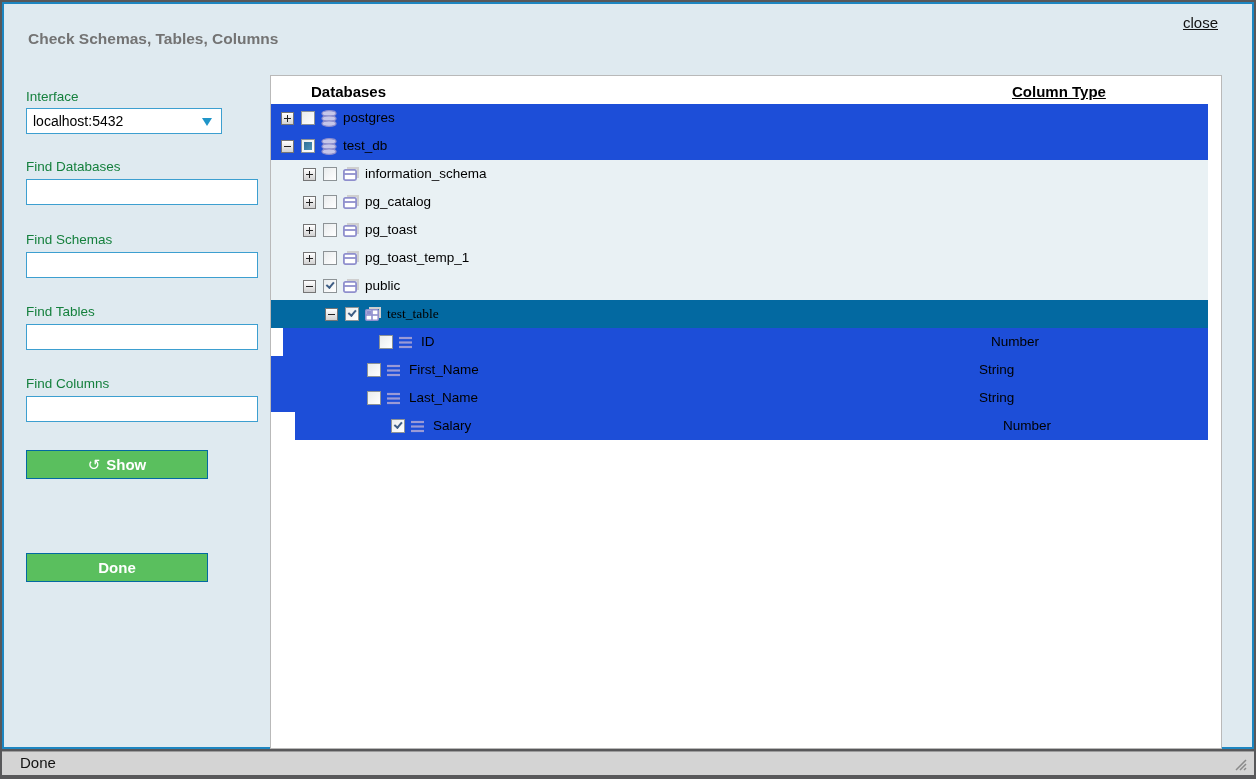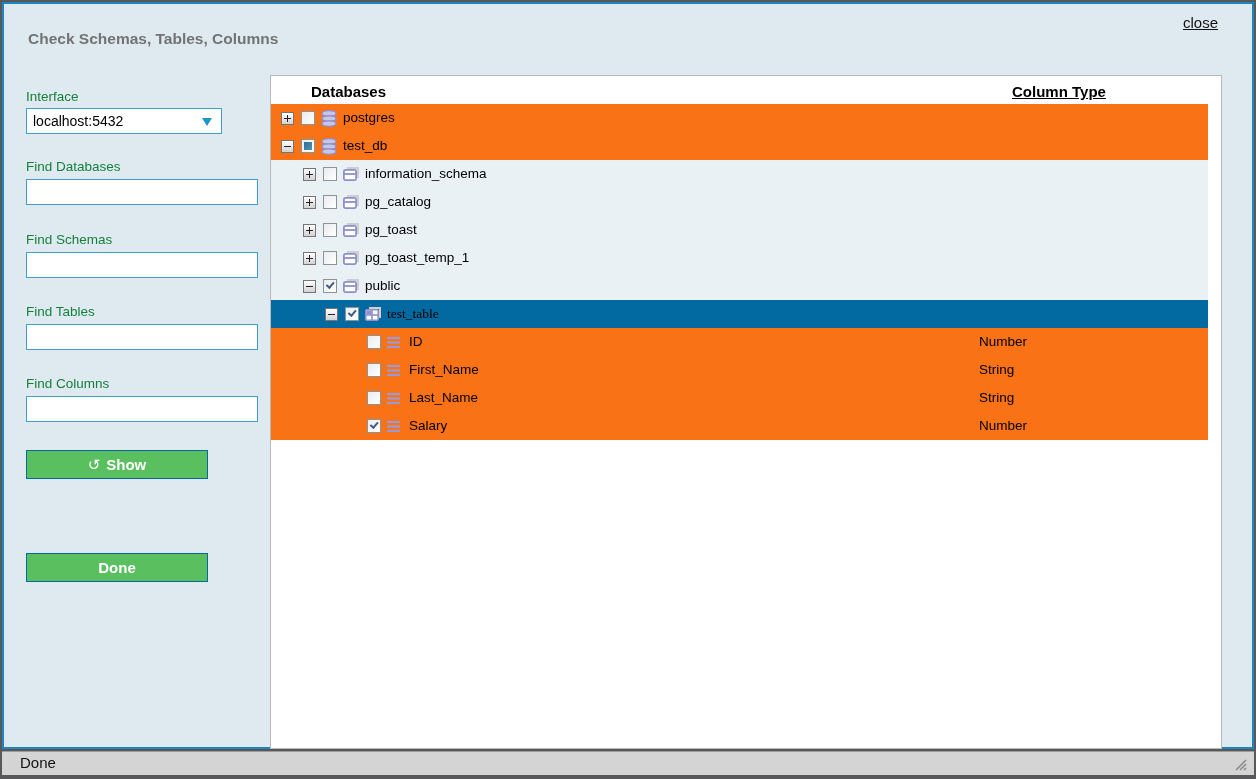--- a/index.html
+++ b/index.html
@@ -43,21 +43,21 @@
 
   
   .panel {
     position:absolute; left:266px; top:71px; width:952px; height:674px;
     background:#fff; border:1px solid #b9b9b9; overflow:hidden;
   }
   .panel-header { position:absolute; top:7px; font-size:15px; font-weight:bold; color:#000;margin-left:33px; }
   .hdr-db { left:7px; } .hdr-type { left:708px;text-decoration:underline; }
 
   .tree-rows { position:absolute; left:0; top:28px; right:13px; }
-  .tree-row { position:relative; height:28px; line-height:28px; display:flex; align-items:center; font-size:13.5px; color:#000; background:#f97316; }
+  .tree-row { position:relative; height:28px; line-height:28px; display:flex; align-items:center; font-size:13.5px; color:#000; background:#1d4ed8; }
   .tree-row.bg-stripe { background:#e9f1f4; }
   .tree-row.bg-highlight { background:#0369a1;font-family:Liberation Serif, serif; }
 
   .expand, .expand-spacer { width:13px; height:13px; flex:0 0 13px; margin-right:7px; position:relative; }
   .expand { border:1px solid #757575; background:linear-gradient(180deg,#ffffff,#d2d2d2); cursor:pointer; }
   .expand::before { content:""; position:absolute; left:2px; right:2px; top:5px; height:1px; background:#222; }
   .expand.plus::after { content:""; position:absolute; top:2px; bottom:2px; left:5px; width:1px; background:#222; }
 
   .cbx { width:14px; height:14px; flex:0 0 14px; margin-right:5px; position:relative;
          border:1px solid #8d9396; background:linear-gradient(135deg,#e9eced,#ffffff); cursor:pointer; }
@@ -215,21 +215,21 @@
               <svg width="18" height="16" viewBox="0 0 18 16">
                 <path d="M5 1 h12 v11 h-2 V3 H5 Z" fill="#cfcfcf"></path>
                 <rect x="1.8" y="3.8" width="12.4" height="10.4" rx="1" fill="#ffffff" stroke="#8f8fcd" stroke-width="1.6"></rect>
                 <line x1="8" y1="3.8" x2="8" y2="14.2" stroke="#8f8fcd" stroke-width="1.6"></line>
                 <line x1="1.8" y1="9" x2="14.2" y2="9" stroke="#8f8fcd" stroke-width="1.6"></line>
                 <rect x="2.5" y="4.5" width="5" height="4" fill="#8f8fcd"></rect>
               </svg>
             </span>
             <span class="node-label">test_table</span>
           </div>
-          <div class="tree-row" style="padding-left: 76px;">
+          <div class="tree-row" style="padding-left: 76px; margin-left: 12px;">
             <span class="expand-spacer"></span>
             <span class="cbx unchecked"></span>
             <span class="node-icon">
               <svg width="16" height="15" viewBox="0 0 16 15">
                 <line x1="1" y1="3" x2="14" y2="3" stroke="#9a9ad6" stroke-width="2.2"></line>
                 <line x1="1" y1="7.5" x2="14" y2="7.5" stroke="#9a9ad6" stroke-width="2.2"></line>
                 <line x1="1" y1="12" x2="14" y2="12" stroke="#9a9ad6" stroke-width="2.2"></line>
               </svg>
             </span>
             <span class="node-label">ID</span>
@@ -254,21 +254,21 @@
             <span class="node-icon">
               <svg width="16" height="15" viewBox="0 0 16 15">
                 <line x1="1" y1="3" x2="14" y2="3" stroke="#9a9ad6" stroke-width="2.2"></line>
                 <line x1="1" y1="7.5" x2="14" y2="7.5" stroke="#9a9ad6" stroke-width="2.2"></line>
                 <line x1="1" y1="12" x2="14" y2="12" stroke="#9a9ad6" stroke-width="2.2"></line>
               </svg>
             </span>
             <span class="node-label">Last_Name</span>
             <span class="type-cell">String</span>
           </div>
-          <div class="tree-row" style="padding-left: 76px;">
+          <div class="tree-row" style="padding-left: 76px; margin-left: 24px;">
             <span class="expand-spacer"></span>
             <span class="cbx checked">
               <span class="check"></span>
             </span>
             <span class="node-icon">
               <svg width="16" height="15" viewBox="0 0 16 15">
                 <line x1="1" y1="3" x2="14" y2="3" stroke="#9a9ad6" stroke-width="2.2"></line>
                 <line x1="1" y1="7.5" x2="14" y2="7.5" stroke="#9a9ad6" stroke-width="2.2"></line>
                 <line x1="1" y1="12" x2="14" y2="12" stroke="#9a9ad6" stroke-width="2.2"></line>
               </svg>

